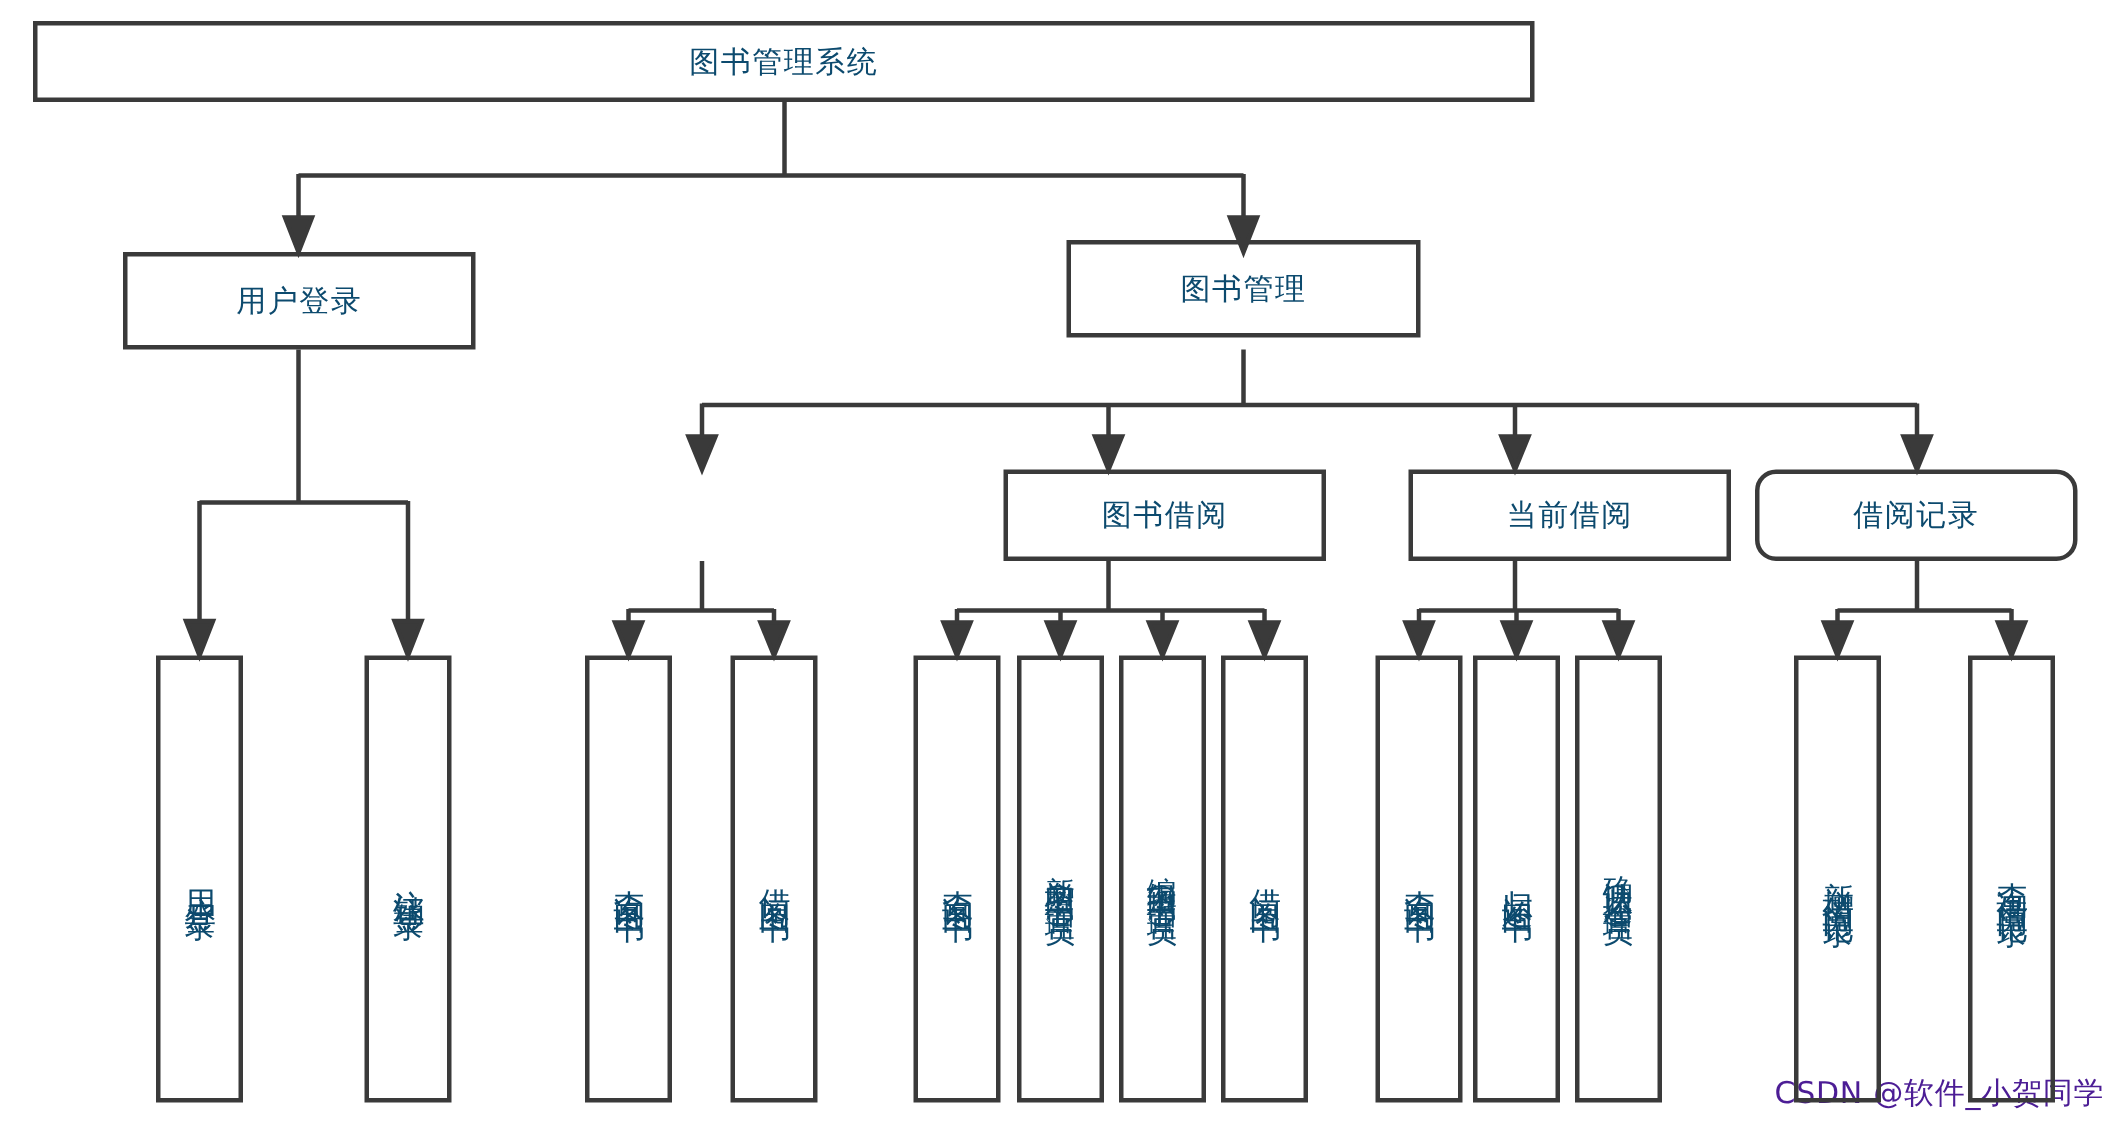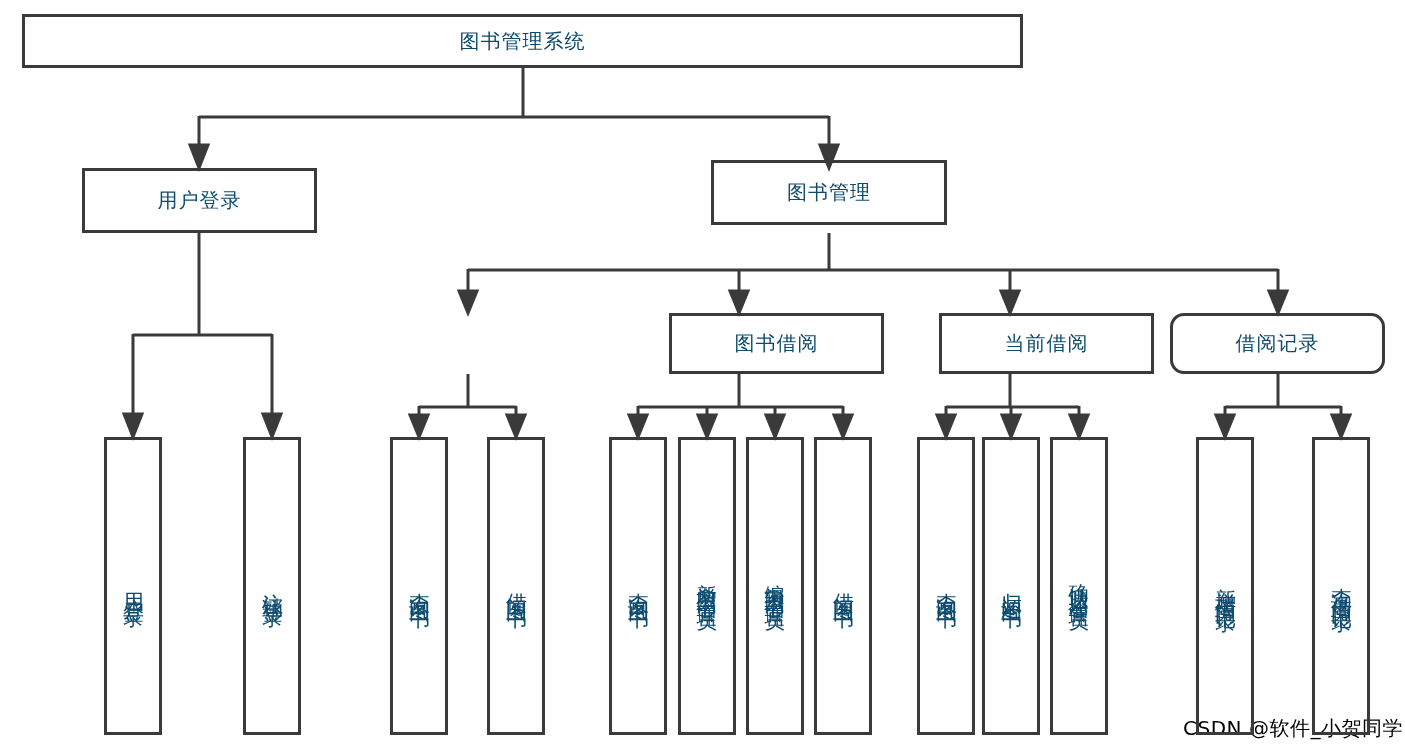--- a/index.html
+++ b/index.html
@@ -50,21 +50,21 @@
   #leaf-g2-0 { left: 390px; }  #leaf-g2-1 { left: 487px; }
   #leaf-g3-0 { left: 609px; }  #leaf-g3-1 { left: 678px; }
   #leaf-g3-2 { left: 746px; }  #leaf-g3-3 { left: 814px; }
   #leaf-g4-0 { left: 917px; }  #leaf-g4-1 { left: 982px; }  #leaf-g4-2 { left: 1050px; }
   #leaf-g5-0 { left: 1196px; } #leaf-g5-1 { left: 1312px; }
   #watermark {
     position: absolute;
     left: 1183px;
     top: 715px;
     z-index: 1;
-    color: #000000;
+    color: #4c1d95;
     font-size: 20px;
     letter-spacing: 0.5px;
     white-space: nowrap;
   }
 </style>
 </head>
 <body>
 
 <div id="canvas">
 

